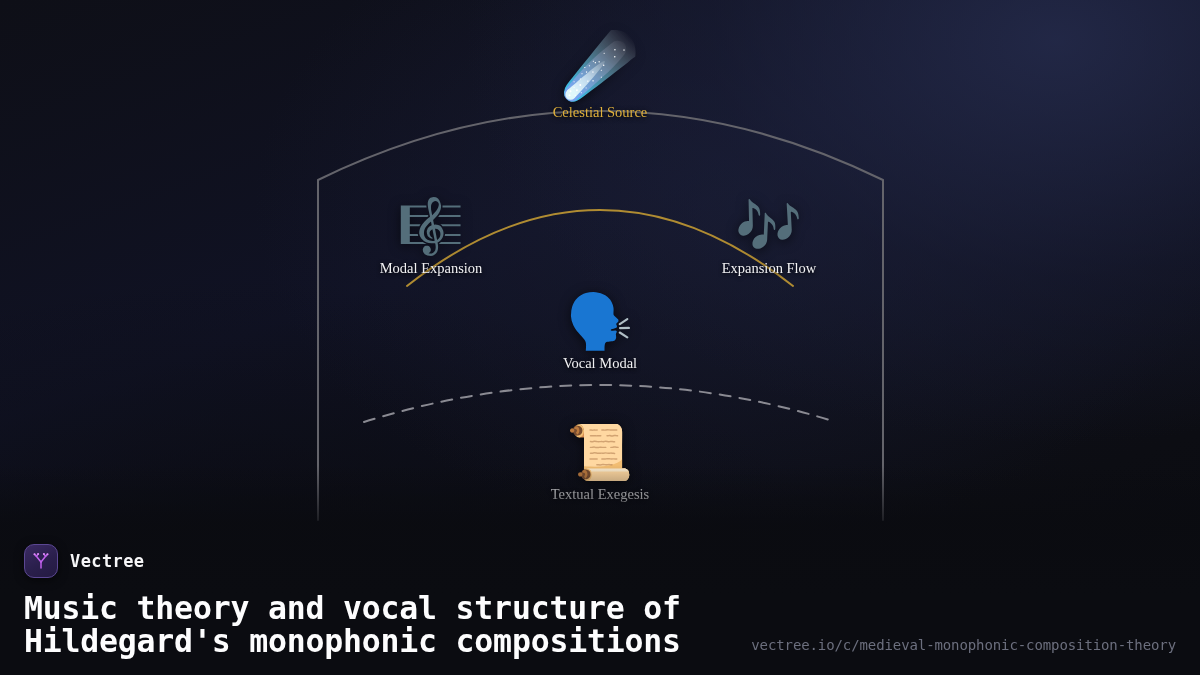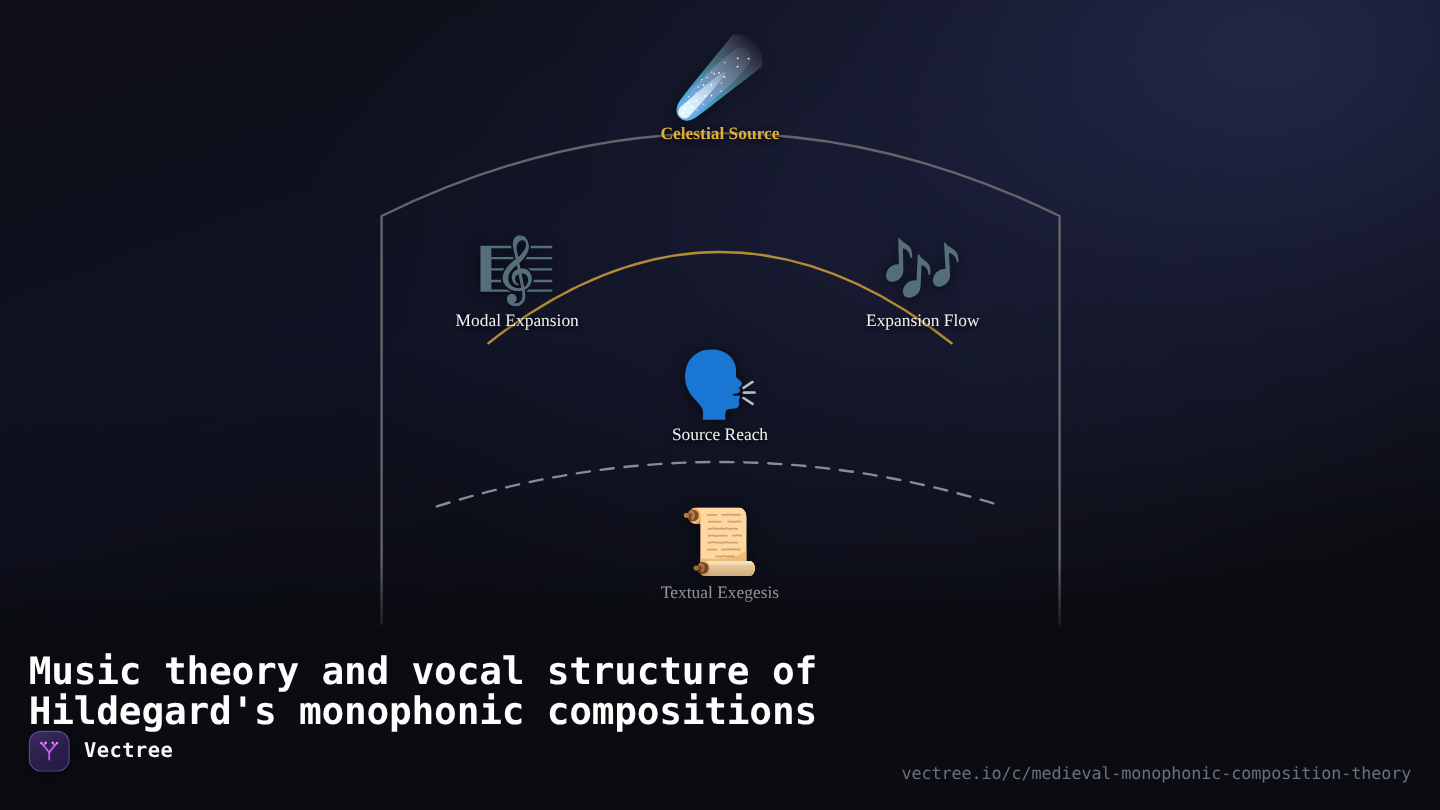--- a/index.html
+++ b/index.html
@@ -38,21 +38,21 @@
   .node .label {
     margin-top:7px;
     font-family:"Liberation Serif", serif;
     font-size:14.5px;
     color:#f2f2f4;
     white-space:nowrap;
     text-shadow:0 1px 4px rgba(0,0,0,0.9);
   }
   .node.root .glyph { font-size:62px; }
   .node.root .label {
-    font-size:14.5px; font-weight:bold;
+    font-size:14.5px; font-weight:normal;
     color:#e0b13c;
     text-shadow:0 1px 5px rgba(0,0,0,0.95);
   }
 
   
   #footer-shade {
     position:absolute; left:0; bottom:0; width:1200px; height:210px;
     background:linear-gradient(to bottom, rgba(10,11,16,0) 0%, rgba(10,11,16,0.82) 28%, #0b0c11 62%, #0b0c11 100%);
     pointer-events:none;
   }
@@ -114,33 +114,31 @@
     <div class="label">Modal Expansion</div>
   </div>
 
   <div class="node" style="left:769px; top:238px;">
     <div class="glyph">🎶</div>
     <div class="label">Expansion Flow</div>
   </div>
 
   <div class="node" style="left:600px; top:333px;">
     <div class="glyph">🗣️</div>
-    <div class="label">Source Reach</div>
+    <div class="label">Vocal Modal</div>
   </div>
 
   <div class="node" style="left:600px; top:464px;">
     <div class="glyph">📜</div>
     <div class="label">Textual Exegesis</div>
   </div>
 
   <div id="footer-shade"></div>
 
   <div id="footer">
-
-    <div id="headline">Music theory and vocal structure of Hildegard's monophonic compositions</div>
 
     <div id="brand">
       <div id="brand-mark">
         <svg width="20" height="20" viewBox="0 0 20 20" aria-hidden="true">
           <g stroke="#c061ec" stroke-width="1.5" fill="none" stroke-linecap="round">
             <path d="M10 17 L10 11"></path>
             <path d="M10 11 L5.4 5.2"></path>
             <path d="M10 11 L14.6 5.2"></path>
             <path d="M5.4 5.2 L3.6 3.4"></path>
             <path d="M5.4 5.2 L7.0 3.2"></path>
@@ -151,16 +149,18 @@
             <circle cx="3.5" cy="3.2" r="1.05"></circle>
             <circle cx="7.1" cy="3.0" r="1.05"></circle>
             <circle cx="16.5" cy="3.2" r="1.05"></circle>
             <circle cx="12.9" cy="3.0" r="1.05"></circle>
           </g>
         </svg>
       </div>
       <div id="brand-name">Vectree</div>
     </div>
 
+    <div id="headline">Music theory and vocal structure of Hildegard's monophonic compositions</div>
+
     <div id="url">vectree.io/c/medieval-monophonic-composition-theory</div>
   </div>
 
 </div>
 
 </body></html>

